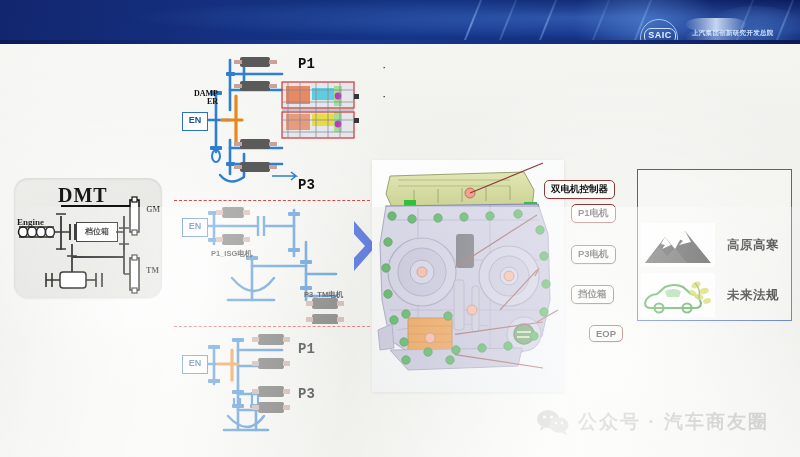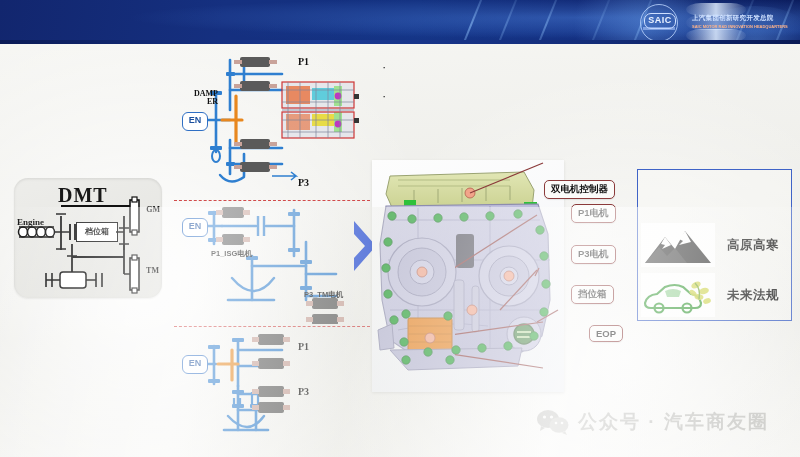--- a/index.html
+++ b/index.html
@@ -25,21 +25,21 @@
       radial-gradient(ellipse at 95% 70%, rgba(40,90,190,.45) 0%, rgba(40,90,190,0) 50%),
       linear-gradient(100deg,#12266e 0%,#153080 28%,#12307f 52%,#0e2470 74%,#0b1c5c 100%);
   }
   .header .streak{position:absolute;top:-20px;width:2px;height:90px;background:linear-gradient(180deg,rgba(120,170,255,0),rgba(150,200,255,.55),rgba(120,170,255,0));transform:rotate(22deg);}
   .header .glow{position:absolute;border-radius:50%;background:radial-gradient(circle,rgba(120,180,255,.35) 0%,rgba(120,180,255,0) 70%);}
   .header-title{position:absolute;left:14px;top:4px;font-size:25px;line-height:36px;font-weight:bold;color:#ffffff;letter-spacing:1px;
     text-shadow:0 1px 3px rgba(0,0,0,.45);white-space:nowrap;}
   .header-rule{position:absolute;left:0;top:40px;width:800px;height:4px;background:linear-gradient(90deg,#0a1a55,#1b3a95 40%,#132c78 75%,#0a1a55);}
 
   
-  .logo-wrap{position:absolute;right:8px;top:1px;width:160px;height:26px;}
+  .logo-wrap{position:absolute;right:8px;top:16px;width:160px;height:26px;}
   .logo-ring{position:absolute;left:8px;top:3px;width:36px;height:36px;border-radius:50%;border:1.6px solid rgba(190,215,255,.8);}
   .logo-saic{position:absolute;left:12px;top:12px;width:30px;height:14px;border:1.3px solid #cfe0ff;border-radius:7px;
      color:#eaf2ff;font-size:9px;font-weight:bold;letter-spacing:.5px;text-align:center;line-height:13px;}
   .logo-saic-sub{position:absolute;left:11px;top:26px;width:32px;height:3px;background:rgba(180,205,255,.55);}
   .logo-lens{position:absolute;left:54px;top:0px;width:60px;height:42px;}
   .logo-lens i{position:absolute;left:0;right:0;height:13px;background:linear-gradient(90deg,rgba(255,255,255,.05),rgba(225,238,255,.85),rgba(255,255,255,.05));
      border-radius:50%/100%;}
   .logo-lens i:nth-child(1){top:2px;}
   .logo-lens i:nth-child(2){top:14px;height:15px;background:linear-gradient(90deg,rgba(255,255,255,.02),rgba(190,215,250,.55),rgba(255,255,255,.02));}
   .logo-lens i:nth-child(3){top:28px;}
@@ -60,22 +60,22 @@
   .dmt-eng{position:absolute;left:3px;top:39px;font-family:"Liberation Serif",serif;font-size:9px;font-weight:bold;color:#111;}
   .dmt-gm{position:absolute;right:2px;top:27px;font-family:"Liberation Serif",serif;font-size:8px;font-weight:bold;color:#111;}
   .dmt-tm{position:absolute;right:3px;top:88px;font-family:"Liberation Serif",serif;font-size:8px;font-weight:bold;color:#111;}
   .dmt-gear{position:absolute;left:62px;top:44px;width:40px;height:18px;border:1.3px solid #111;background:#fff;
     font-size:8px;font-weight:bold;color:#111;text-align:center;line-height:17px;}
 
   
   .dcol{position:absolute;left:170px;top:52px;width:200px;height:395px;}
   .sep{position:absolute;left:4px;width:196px;border-top:1.4px dashed #d14b4b;}
   .en-box{position:absolute;width:24px;height:17px;border:1.6px solid #2f6fc4;background:#fff;
-    color:#1a4f9e;font-size:9px;font-weight:bold;text-align:center;line-height:14px;border-radius:6px;}
-  .lbl{position:absolute;font-family:Liberation Serif, serif;font-size:10px;font-weight:bold;color:#111;white-space:nowrap;}
+    color:#1a4f9e;font-size:9px;font-weight:bold;text-align:center;line-height:14px;border-radius:0;}
+  .lbl{position:absolute;font-family:Liberation Mono, monospace;font-size:14px;font-weight:bold;color:#111;white-space:nowrap;}
   .lbl-cn{position:absolute;font-size:7.5px;font-weight:bold;color:#111;white-space:nowrap;}
   .damp{position:absolute;font-family:"Liberation Serif",serif;font-size:8px;font-weight:bold;color:#111;line-height:8px;text-align:right;}
 
   
   .chev{position:absolute;left:352px;top:218px;width:26px;height:56px;}
 
   
   .photo{position:absolute;left:372px;top:160px;width:192px;height:232px;
     background:linear-gradient(165deg,#fdfdfd 0%,#f6f7f9 55%,#eef0f4 100%);
     box-shadow:0 1px 3px rgba(0,0,0,.10);}

